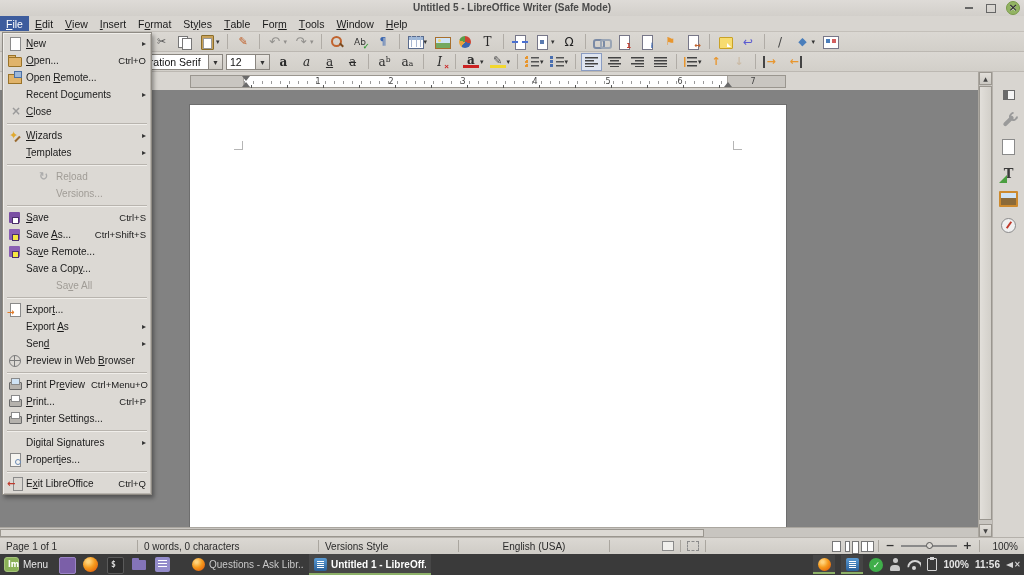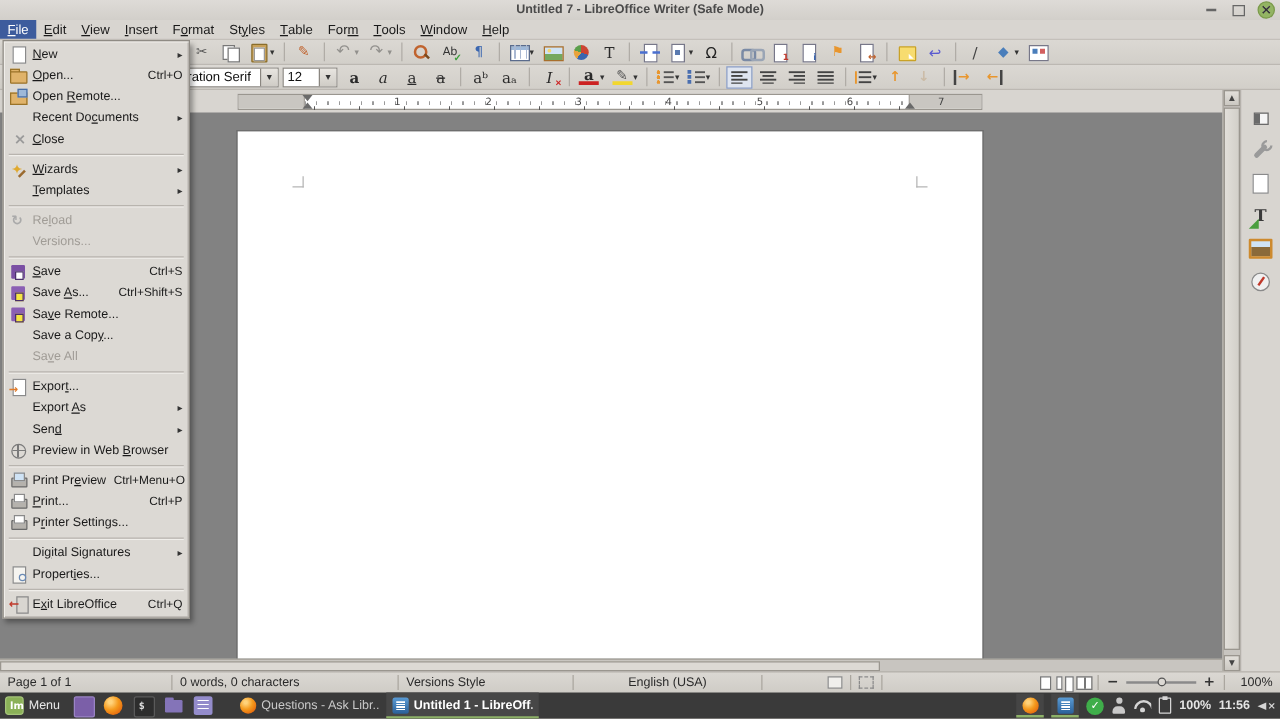--- a/index.html
+++ b/index.html
@@ -182,21 +182,21 @@
     background:linear-gradient(#cfe3f5 0 5px,#8a6a3a 5px); }
   .sb-navigator-deck::before { content:""; width:13px; height:13px; border:1px solid #8a8a8a; border-radius:50%; background:#f0f0f0; }
   .sb-navigator-deck::after { content:""; width:2px; height:8px; background:#c0392b; transform:rotate(35deg); }
 
   
   .filemenu { position:absolute; left:2px; top:32px; width:150px; background:#dcd9d4;
     border:1px solid #8f8b84; box-shadow:inset 1px 1px 0 #f0eeea, inset -1px -1px 0 #b8b4ae, 2px 3px 4px rgba(0,0,0,.35);
     z-index:60; padding:2px 1px; display:flex; flex-direction:column; }
   .menu-item { display:flex; align-items:center; height:17px; padding:0 4px 0 3px;
     font-size:10px; color:#1a1a1a; flex:none; }
-  .menu-item.disabled { color:#a09c96; }
+  .menu-item.disabled { color:#a09c96;margin-left:30px; }
   .menu-item .lbl { white-space:nowrap; }
   .msc { margin-left:auto; padding-left:6px; white-space:nowrap; font-size:9.5px; }
   .marr { margin-left:auto; font-size:8px; color:#333; }
   .menu-sep { height:1px; background:#b8b4ae; margin:3px 3px; flex:none; box-shadow:0 1px 0 #f0eeea; }
   .mi { width:15px; height:13px; position:relative; flex:none; margin-right:4px; }
   .mi::before,.mi::after { content:none; position:absolute; }
   .mi-new-doc::before { content:""; left:3px; top:0; width:9px; height:12px; background:#fff; border:1px solid #8a8a8a; }
   .mi-open-folder::before { content:""; left:1px; top:1px; width:6px; height:3px; background:#e0b36a; border:1px solid #9a7328; }
   .mi-open-folder::after { content:""; left:1px; top:3px; width:12px; height:8px; background:#e0b36a; border:1px solid #9a7328; border-radius:1px; }
   .mi-open-remote::before { content:""; left:1px; top:3px; width:12px; height:8px; background:#e0b36a; border:1px solid #9a7328; }
@@ -291,21 +291,21 @@
     border-right:7px solid #d5d5d5; }
   .tic-volmute::after { content:"×"; position:absolute; left:8px; top:2px; font:bold 8px/8px "DejaVu Sans"; color:#d5d5d5; }
   .trtext { color:#e5e5e5; font-weight:bold; white-space:nowrap; }
 </style>
 </head>
 <body>
 
 <div id="app">
 
   <div class="titlebar">
-    <div class="wtitle">Untitled 7 - LibreOffice Writer (Safe Mode)</div>
+    <div class="wtitle">Untitled 5 - LibreOffice Writer (Safe Mode)</div>
     <div class="wbtns">
       <span class="wb wb-min"></span>
       <span class="wb wb-max"></span>
       <span class="wb-close">×</span>
     </div>
   </div>
 
   <div class="menubar" id="menubar">
       <div class="mb-item active"><u>F</u>ile</div>
       <div class="mb-item"><u>E</u>dit</div>

